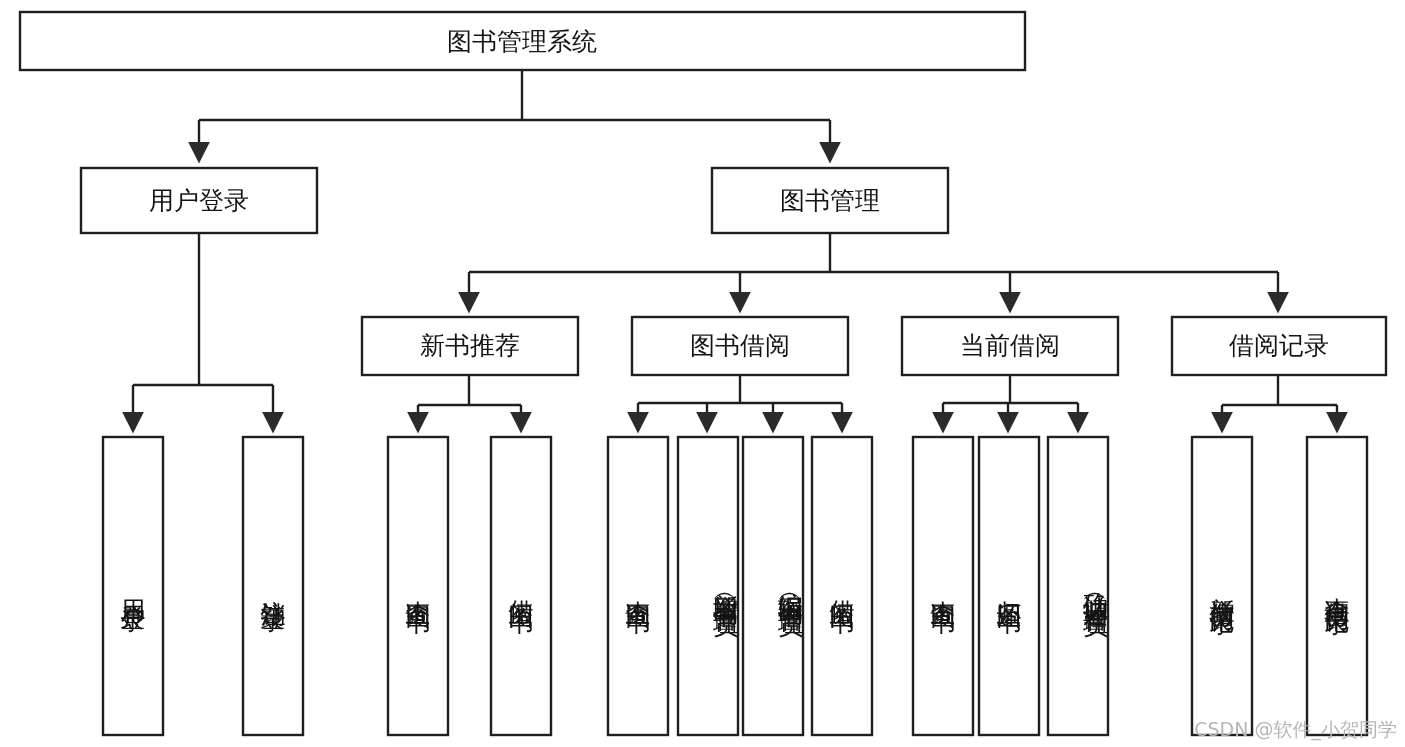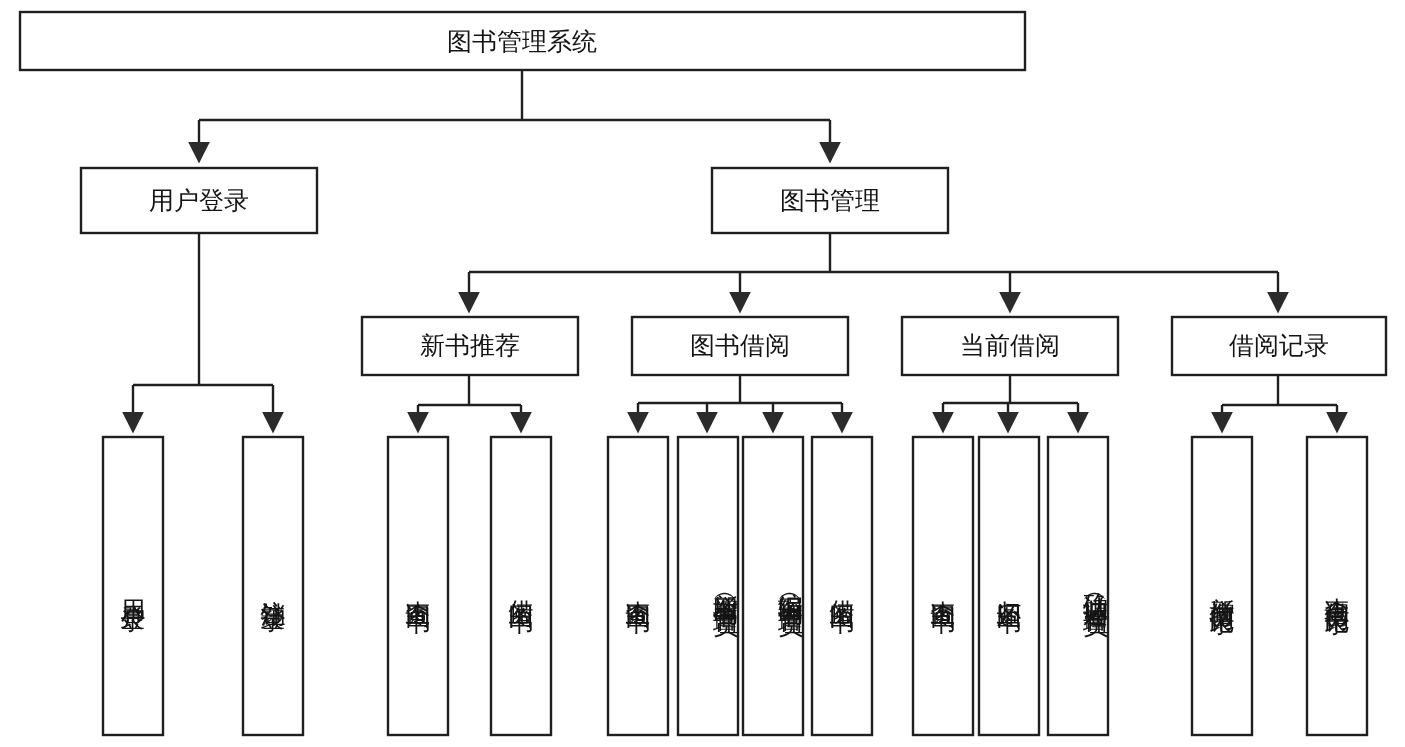--- a/index.html
+++ b/index.html
@@ -207,13 +207,14 @@
   <div class="leaf-label" style="left:743px; top:437px; width:60px; height:298px; align-items:flex-start;">编辑图书（管理员）</div>
   <div class="leaf-label" style="left:812px; top:437px; width:60px; height:298px;">借阅图书</div>
 
   <div class="leaf-label" style="left:913px; top:437px; width:60px; height:298px;">查询图书</div>
   <div class="leaf-label" style="left:979px; top:437px; width:60px; height:298px;">归还图书</div>
   <div class="leaf-label" style="left:1048px; top:437px; width:60px; height:298px; align-items:flex-start;">确认归还（管理员）</div>
 
   <div class="leaf-label" style="left:1192px; top:437px; width:60px; height:298px;">新增借阅记录</div>
   <div class="leaf-label" style="left:1307px; top:437px; width:60px; height:298px;">查询借阅记录</div>
 
+  <div class="watermark">CSDN @软件_小贺同学</div>
 </div>
 
 </body></html>

